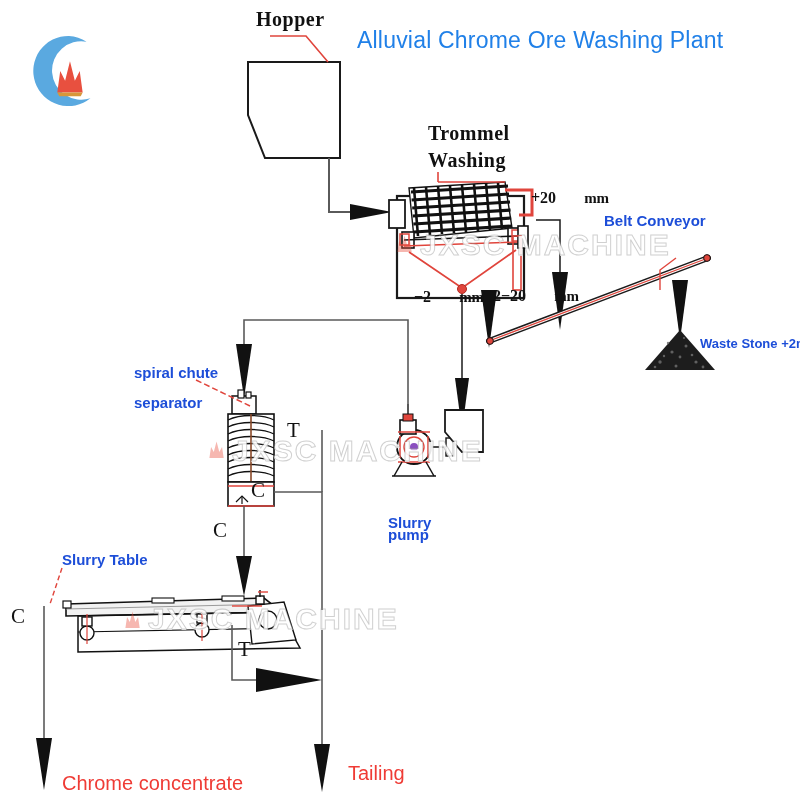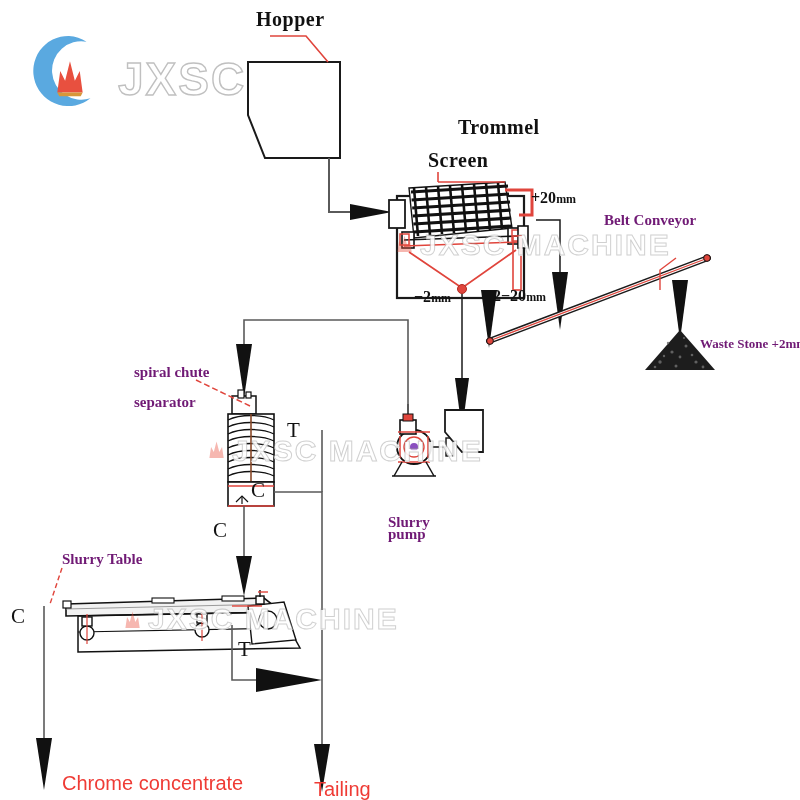--- a/index.html
+++ b/index.html
@@ -23,32 +23,32 @@
     letter-spacing:.2px;
   }
   .blk{
     font-family:"Liberation Serif", serif;
     font-weight:bold;
     color:#111111;
     font-size:20px;
     letter-spacing:.5px;
   }
   .blk-sm{
-    font-family:Liberation Serif, serif;
-    font-weight:bold;
-    color:#701a75;
+    font-family:Liberation Sans, sans-serif;
+    font-weight:bold;
+    color:#1d4ed8;
     font-size:15px;
   }
   .mm{
     font-family:"Liberation Serif", serif;
     font-weight:bold;
     color:#111;
     font-size:16px;
   }
-  .mm .u{font-size:12px;}
+  .mm .u{font-size:15px;padding-left:28px;}
   .bigc{
     font-family:"Liberation Serif", serif;
     font-size:21px;
     color:#111;
   }
   .redtxt{
     font-family:"Liberation Sans", sans-serif;
     font-size:20px;
     color:#ef3b35;
   }
@@ -318,21 +318,20 @@
 
   <div class="logo" style="left:30px;top:32px;width:78px;height:78px;">
     <svg viewBox="0 0 80 80" width="78" height="78">
       <path d="M40,4 a36,36 0 1,0 22,64 a30,30 0 1,1 -4,-58 a36,36 0 0,0 -18,-6 z" fill="#5aa9e0"></path>
       <circle cx="40" cy="40" r="36" fill="none" stroke="#5aa9e0" stroke-width="0"></circle>
       <path d="M40,4 A36,36 0 1,0 40,76 A26,26 0 1,1 40,4 Z" fill="#5aa9e0"></path>
       <path d="M28,62 L31,40 L36,50 L41,30 L46,50 L51,40 L54,62 Z" fill="#e8503f"></path>
       <path d="M28,62 L54,62 L52,66 L30,66 Z" fill="#d8973a"></path>
     </svg>
   </div>
-  <div class="lbl brand-text" style="left:118px;top:52px;">JXSC</div>
 
   <div class="logo" style="left:382px;top:218px;width:44px;height:44px;opacity:.55;">
     <svg viewBox="0 0 80 80" width="44" height="44">
       <path d="M40,4 A36,36 0 1,0 40,76 A26,26 0 1,1 40,4 Z" fill="#5aa9e0" opacity=".75"></path>
       <path d="M28,62 L31,42 L36,51 L41,32 L46,51 L51,42 L54,62 Z" fill="#e8503f" opacity=".75"></path>
     </svg>
   </div>
   <div class="lbl wm-text" style="left:420px;top:228px;font-size:30px;">JXSC   MACHINE</div>
 
   <div class="logo" style="left:194px;top:424px;width:44px;height:44px;opacity:.55;">
@@ -344,25 +343,26 @@
   <div class="lbl wm-text" style="left:232px;top:434px;font-size:30px;">JXSC   MACHINE</div>
 
   <div class="logo" style="left:110px;top:594px;width:44px;height:44px;opacity:.55;">
     <svg viewBox="0 0 80 80" width="44" height="44">
       <path d="M40,4 A36,36 0 1,0 40,76 A26,26 0 1,1 40,4 Z" fill="#5aa9e0" opacity=".75"></path>
       <path d="M28,62 L31,42 L36,51 L41,32 L46,51 L51,42 L54,62 Z" fill="#e8503f" opacity=".75"></path>
     </svg>
   </div>
   <div class="lbl wm-text" style="left:148px;top:602px;font-size:30px;">JXSC   MACHINE</div>
 
+  <div class="lbl title" style="left:357px;top:27px;">Alluvial Chrome Ore Washing Plant</div>
 
   <div class="lbl blk" style="left:256px;top:8px;">Hopper</div>
 
-  <div class="lbl blk" style="left:428px;top:116px;margin-left:30px;">Trommel</div>
-  <div class="lbl blk" style="left:428px;top:149px;">Screen</div>
+  <div class="lbl blk" style="left:428px;top:122px;">Trommel</div>
+  <div class="lbl blk" style="left:428px;top:149px;">Washing</div>
 
   <div class="lbl mm" style="left:531px;top:189px;">
     <span>+20</span><span class="u">mm</span>
   </div>
 
   <div class="lbl mm" style="left:493px;top:287px;">
     <span>2−20</span><span class="u">mm</span>
   </div>
 
   <div class="lbl mm" style="left:414px;top:288px;">
@@ -381,15 +381,15 @@
 
   <div class="lbl blk-sm" style="left:62px;top:551px;">Slurry Table</div>
 
   <div class="lbl bigc" style="left:251px;top:478px;">C</div>
   <div class="lbl bigc" style="left:213px;top:518px;">C</div>
   <div class="lbl bigc" style="left:11px;top:604px;">C</div>
   <div class="lbl bigc" style="left:287px;top:418px;">T</div>
   <div class="lbl bigc" style="left:238px;top:637px;">T</div>
 
   <div class="lbl redtxt" style="left:62px;top:772px;">Chrome concentrate</div>
-  <div class="lbl redtxt" style="left:314px;top:762px;margin-top:16px;">Tailing</div>
+  <div class="lbl redtxt" style="left:348px;top:762px;">Tailing</div>
 
 </div>
 
 </body></html>

